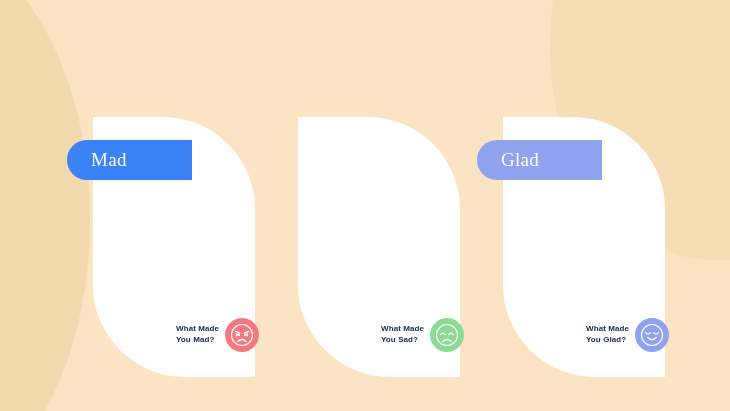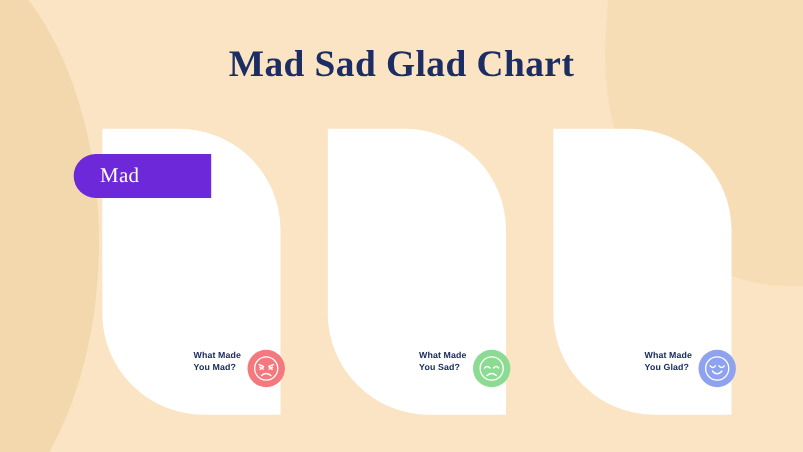--- a/index.html
+++ b/index.html
@@ -90,29 +90,29 @@
     display: flex;
     align-items: center;
     box-sizing: border-box;
     padding-left: 24px;
     font-family: "Liberation Serif", serif;
     font-size: 19px;
     color: #ffffff;
     letter-spacing: 0.3px;
   }
 
-  .badge-mad  { left: 67px;  top: 140px; background: #6d28d9; }
+  .badge-mad  { left: 67px;  top: 140px; background: #3b82f6; }
   .badge-sad  { left: 272px; top: 140px; background: #8bdc92; }
   .badge-glad { left: 477px; top: 140px; background: #8fa2ef; }
 
   
   .footer {
     position: absolute;
     display: flex;
-    align-items: flex-start;
+    align-items: center;
     gap: 6px;
   }
 
   .footer-mad  { left: 176px; top: 318px; }
   .footer-sad  { left: 381px; top: 318px; }
   .footer-glad { left: 586px; top: 318px; }
 
   .footer-text {
     font-family: "Liberation Sans", sans-serif;
     font-size: 8px;
@@ -143,33 +143,35 @@
 </head>
 <body>
 
 <div class="slide">
 
   <div class="bg-layer">
     <div class="blob-left"></div>
     <div class="blob-right"></div>
   </div>
 
-  <div class="title">Mad Sad Glad Chart</div>
 
   <div class="cards">
 
     <div class="card card-mad"></div>
 
     <div class="card card-sad"></div>
 
     <div class="card card-glad"></div>
   </div>
 
   <div class="badge badge-mad">
     <span>Mad</span>
+  </div>
+  <div class="badge badge-glad">
+    <span>Glad</span>
   </div>
 
   <div class="footer footer-mad">
     <div class="footer-text">What Made
 You Mad?</div>
     <div class="emoji emoji-mad">
       <svg width="26" height="26" viewBox="0 0 26 26">
         <circle cx="13" cy="13" r="10.5" fill="none" stroke="#ffffff" stroke-width="1.2"></circle>
         <path d="M6.6 9.4 L10.6 11.2" stroke="#ffffff" stroke-width="1.3" stroke-linecap="round" fill="none"></path>
         <path d="M19.4 9.4 L15.4 11.2" stroke="#ffffff" stroke-width="1.3" stroke-linecap="round" fill="none"></path>

